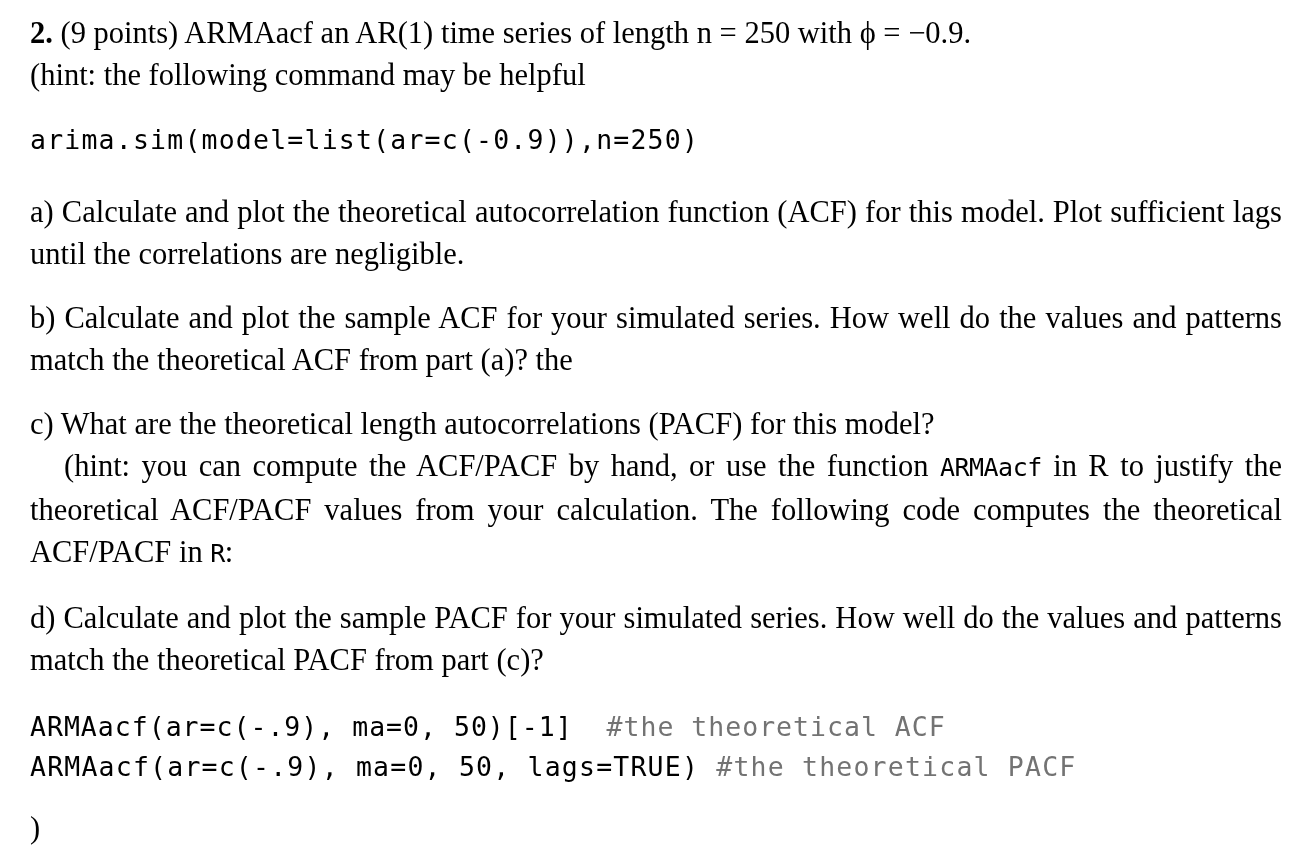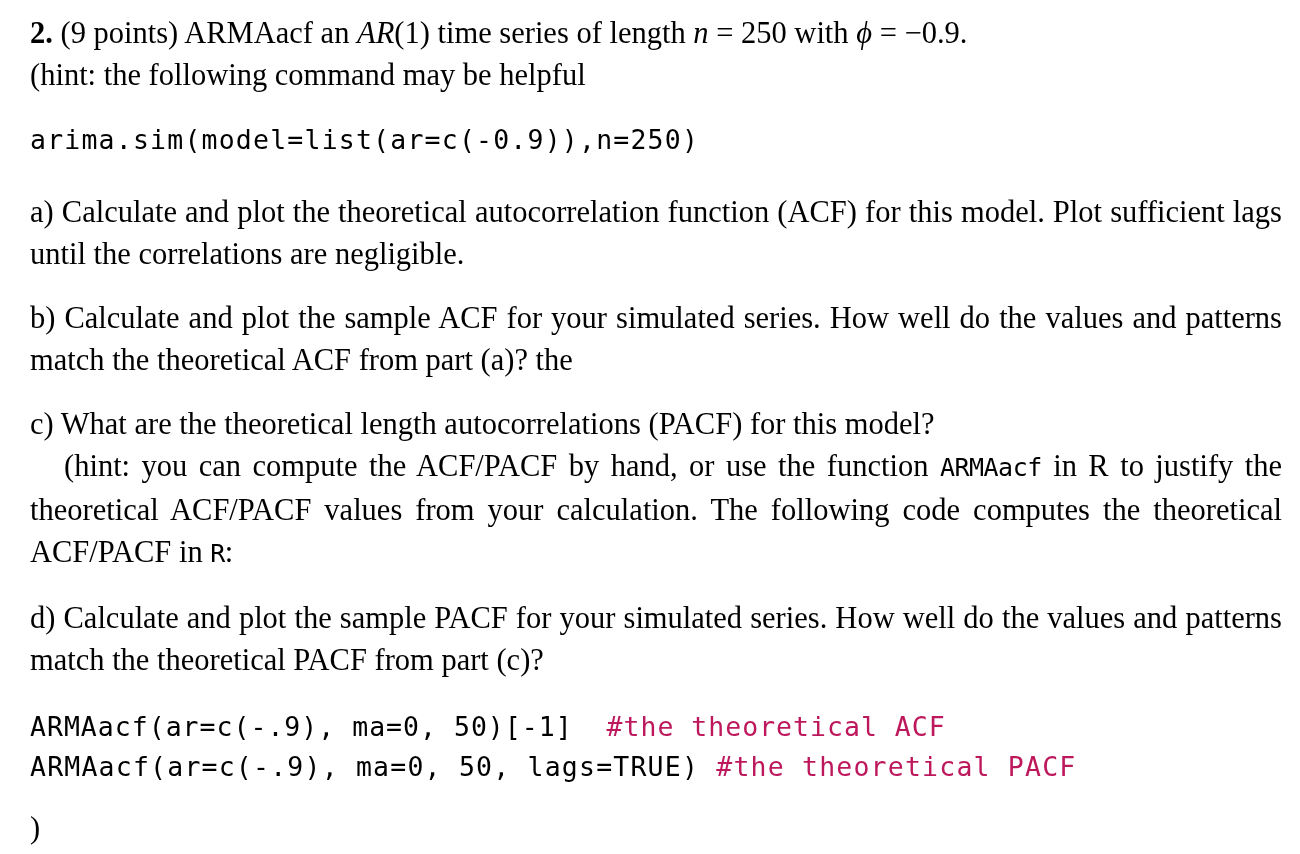--- a/index.html
+++ b/index.html
@@ -36,41 +36,40 @@
   .p-a      { margin-top: 31px; }
   .p-b      { margin-top: 22px; }
   .p-c      { margin-top: 22px; }
   .p-d      { margin-top: 22px; }
   .p-hint   { margin-top: 0px; text-indent: 34px; }
 
   .num { font-weight: bold; }
 
   .mi {
     font-family: "Liberation Serif", "DejaVu Serif", serif;
-    font-style: italic;
   }
   .tt-inline {
     font-family: "DejaVu Sans Mono", "Liberation Mono", monospace;
     font-size: 25px;
     letter-spacing: -0.5px;
   }
 
   .code {
     font-family: "DejaVu Sans Mono", "Liberation Mono", monospace;
     font-size: 26.5px;
     line-height: 40px;
     white-space: pre;
     letter-spacing: 1.2px;
     margin: 0;
   }
   .code-sim { margin-top: 24px; }
   .code-armaacf { margin-top: 26px; letter-spacing: 1.0px; }
 
   .k-blue  { color: #000000; }
-  .k-green { color: #be185d; }
+  .k-green { color: #737373; }
 
   .tail-paren {
     font-size: 30.5px;
     line-height: 42px;
     margin: 0;
     margin-top: 20px;
   }
 </style>
 </head>
 <body>

